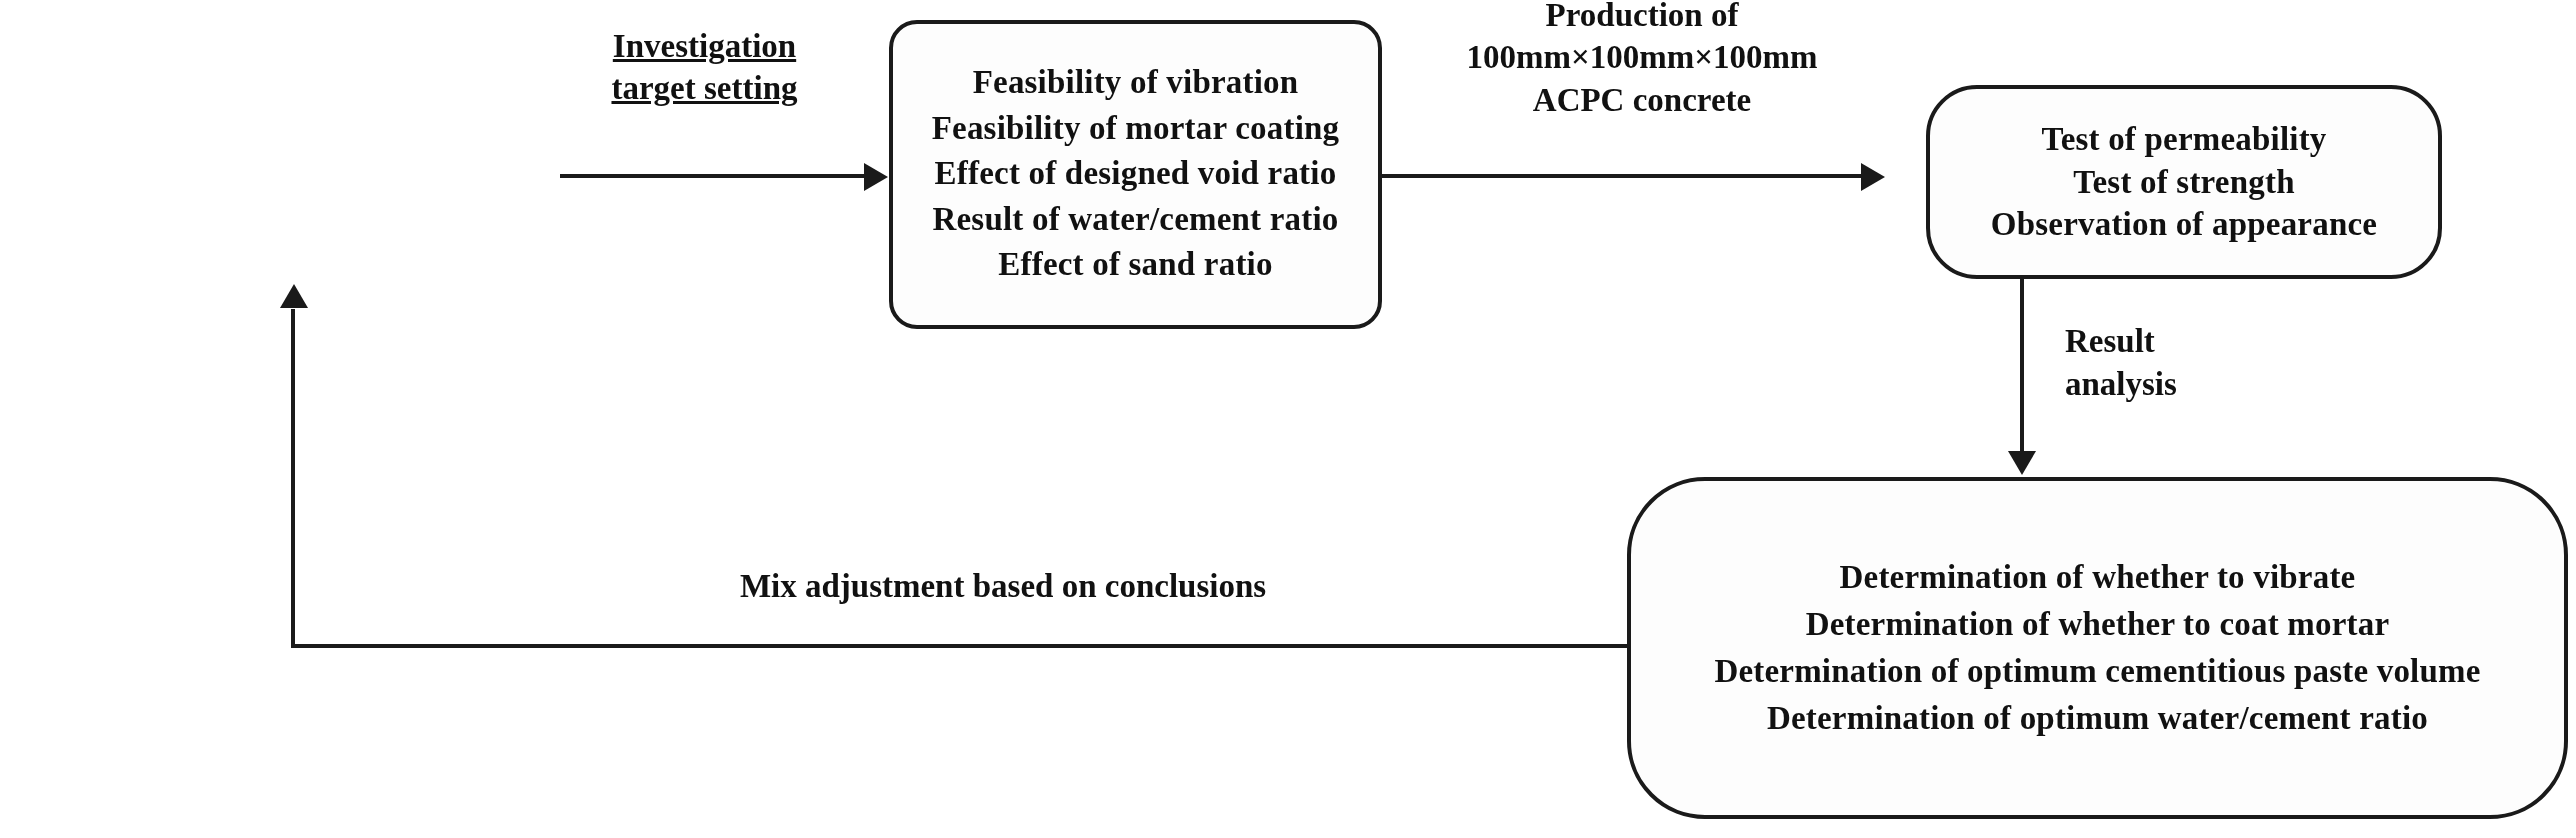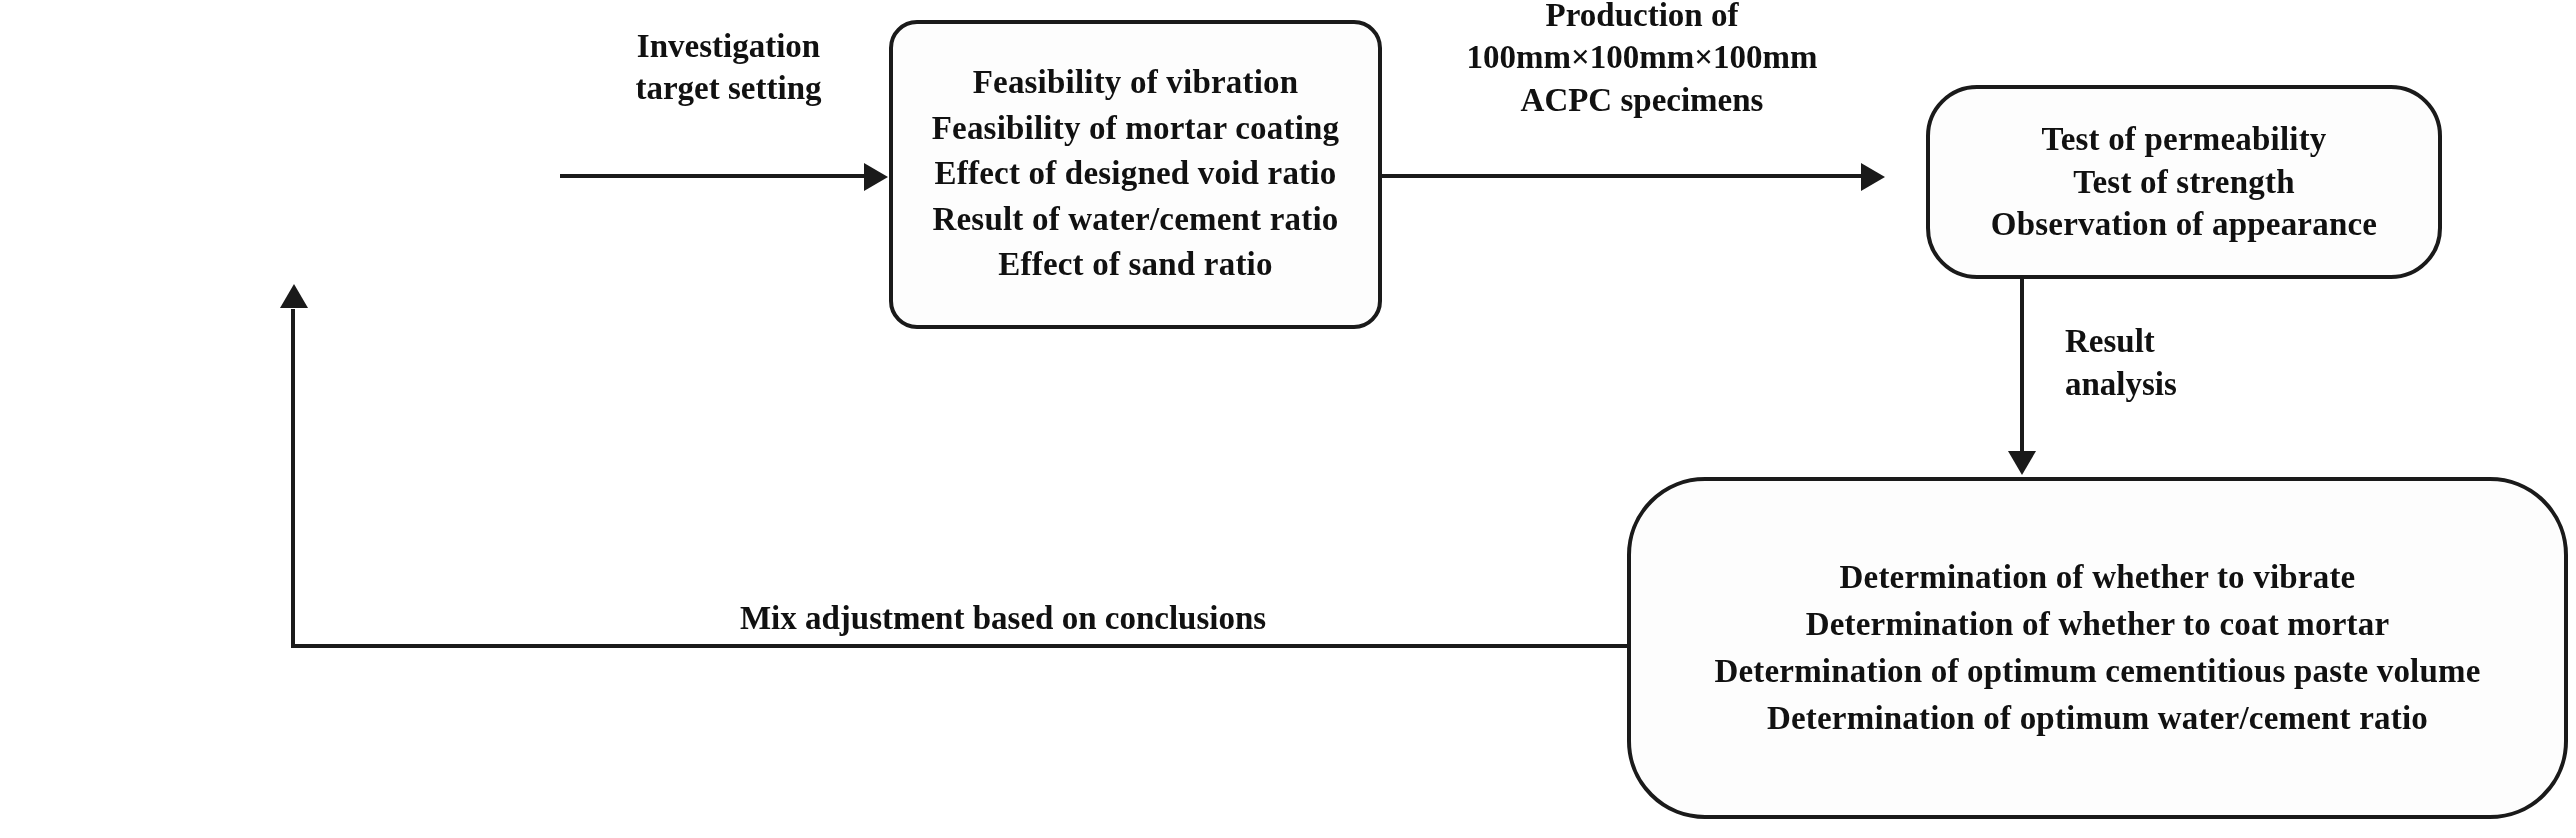--- a/index.html
+++ b/index.html
@@ -102,24 +102,24 @@
     position: absolute;
     text-align: center;
     font-weight: bold;
     color: #111111;
     line-height: 1.30;
     font-size: 33px;
     white-space: nowrap;
   }
   .edge-label .line { display: block; }
 
-  #label-investigation { left: 606px;  top: 24.5px;  width: 245px; }
+  #label-investigation { left: 582px;  top: 24.5px;  width: 245px; text-decoration: underline; }
   #label-production    { left: 1438px; top: -6.5px;  width: 408px; }
   #label-result        { left: 2065px; top: 320px; width: 188px; text-align: left; }
-  #label-mix           { left: 709px;  top: 565px; width: 588px; margin-top: 32px; }
+  #label-mix           { left: 709px;  top: 565px; width: 588px; }
 </style>
 </head>
 <body>
 
 <div id="canvas">
 
 
   <div class="node" id="node-investigation-items">
     <span class="line">Feasibility of vibration</span>
     <span class="line">Feasibility of mortar coating</span>
@@ -155,21 +155,21 @@
   <div class="arrow-up" style="left:280px; top:284px;"></div>
 
   <div class="edge-label" id="label-investigation">
     <span class="line">Investigation</span>
     <span class="line">target setting</span>
   </div>
 
   <div class="edge-label" id="label-production">
     <span class="line">Production of</span>
     <span class="line">100mm×100mm×100mm</span>
-    <span class="line">ACPC specimens</span>
+    <span class="line">ACPC concrete</span>
   </div>
 
   <div class="edge-label" id="label-result">
     <span class="line">Result</span>
     <span class="line">analysis</span>
   </div>
 
   <div class="edge-label" id="label-mix">
     <span class="line">Mix adjustment based on conclusions</span>
   </div>

